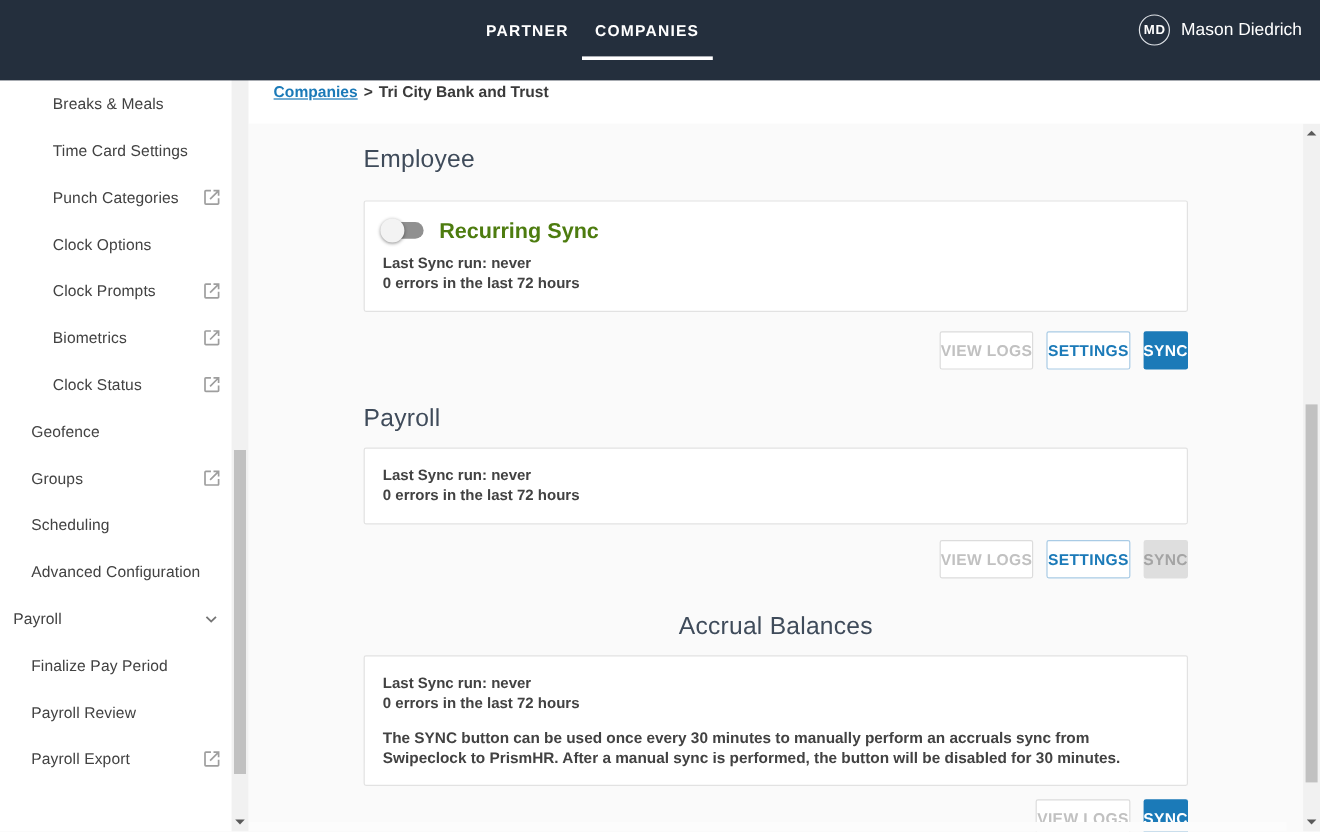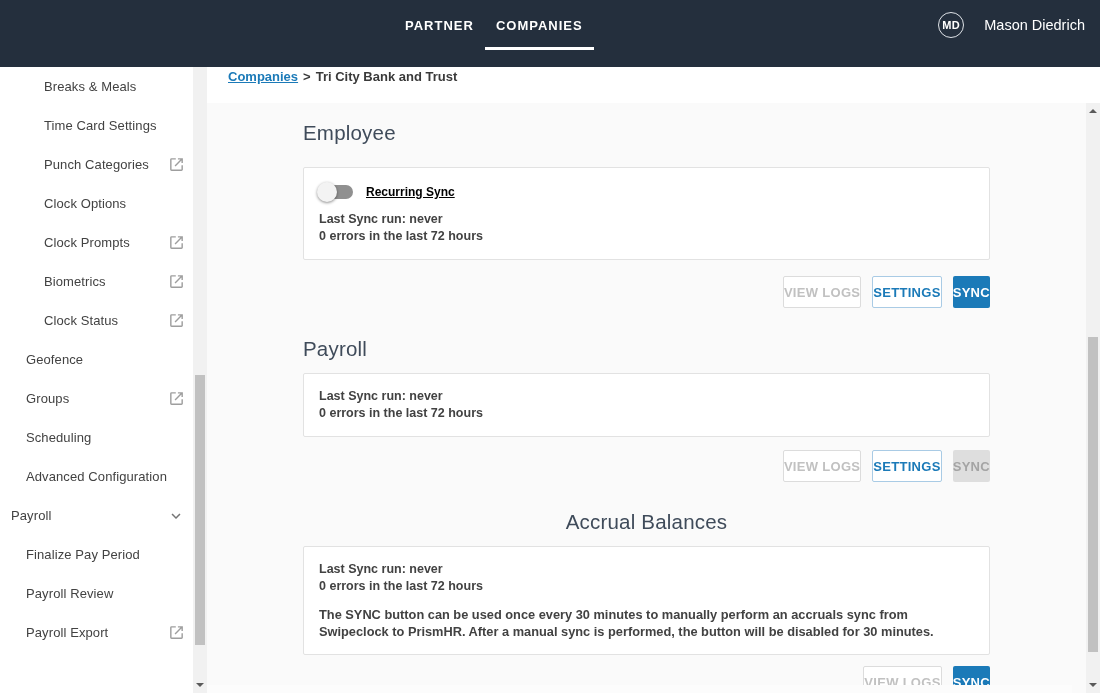--- a/index.html
+++ b/index.html
@@ -16,21 +16,21 @@
     position: absolute; top: 0; left: 0; right: 0; height: 67px;
     background: #242f3d; z-index: 20;
   }
   .tabs { position: absolute; left: 394px; top: 0; height: 50px; display: flex; }
   .tab {
     display: flex; align-items: center; padding: 3px 11px 0 11px;
     color: #ffffff; font-size: 13px; font-weight: bold; letter-spacing: 1px;
     border-bottom: 3px solid transparent; cursor: pointer; height: 50px;
   }
   .tab.active { border-bottom-color: #ffffff; }
-  .user { position: absolute; right: 15px; top: 0; height: 50px; display: flex; align-items: center; gap: 20px; cursor: pointer; }
+  .user { position: absolute; right: 15px; top: 0; height: 50px; display: flex; align-items: center; gap: 9px; cursor: pointer; }
   .avatar {
     width: 26px; height: 26px; border-radius: 50%; border: 1.5px solid #dfe3e8;
     color: #ffffff; font-size: 11px; font-weight: bold;
     display: flex; align-items: center; justify-content: center; letter-spacing: .5px;
   }
   .user-name { color: #ffffff; font-size: 14.5px; }
 
   
   .sidebar { position: absolute; left: 0; top: 0; width: 207px; bottom: 0; background: #ffffff; z-index: 5; }
   .nav-list { position: absolute; top: 28px; left: 0; width: 193px; }
@@ -76,21 +76,21 @@
     padding: 14px 15px; margin-top: 22px;
   }
   .card.compact { margin-top: 12px; }
   .toggle-row { display: flex; align-items: center; height: 20px; margin-bottom: 9px; cursor: pointer; }
   .toggle { position: relative; width: 34px; height: 20px; flex: 0 0 auto; }
   .toggle-track { position: absolute; left: 0; right: 0; top: 3px; height: 14px; border-radius: 7px; background: #909090; }
   .toggle-thumb {
     position: absolute; left: -2px; top: 0; width: 20px; height: 20px; border-radius: 50%;
     background: #f3f3f3; box-shadow: 0 1px 3px rgba(0,0,0,.45);
   }
-  .toggle-label { margin-left: 13px; font-size: 12px; font-weight: bold; color: #000000; text-decoration: underline; }
+  .toggle-label { margin-left: 13px; font-size: 18px; font-weight: bold; color: #4d7c0f; }
   .sync-line { font-size: 12.5px; font-weight: bold; color: #424242; line-height: 17px; }
   .card-note { margin-top: 12px; font-size: 12.8px; font-weight: bold; color: #424242; line-height: 16.5px; }
 
   .btn-row { display: flex; justify-content: flex-end; gap: 11px; }
   .r1 { margin-top: 16px; }
   .r2 { margin-top: 13px; }
   .r3 { margin-top: 11px; }
   .btn {
     height: 32px; padding: 0 0; font-family: "Liberation Sans", sans-serif;
     font-size: 13px; font-weight: bold; letter-spacing: .3px;

